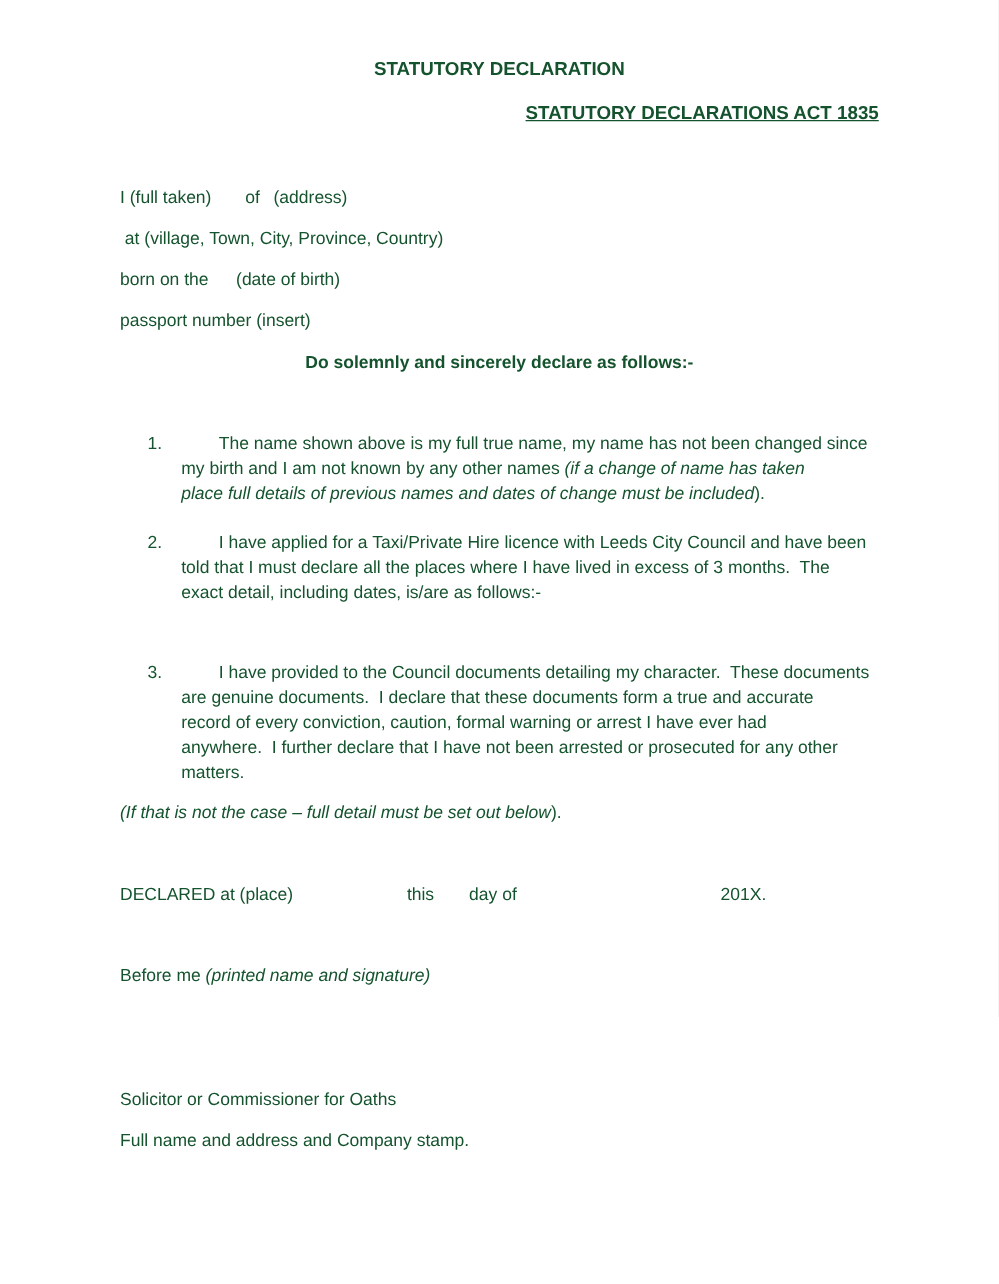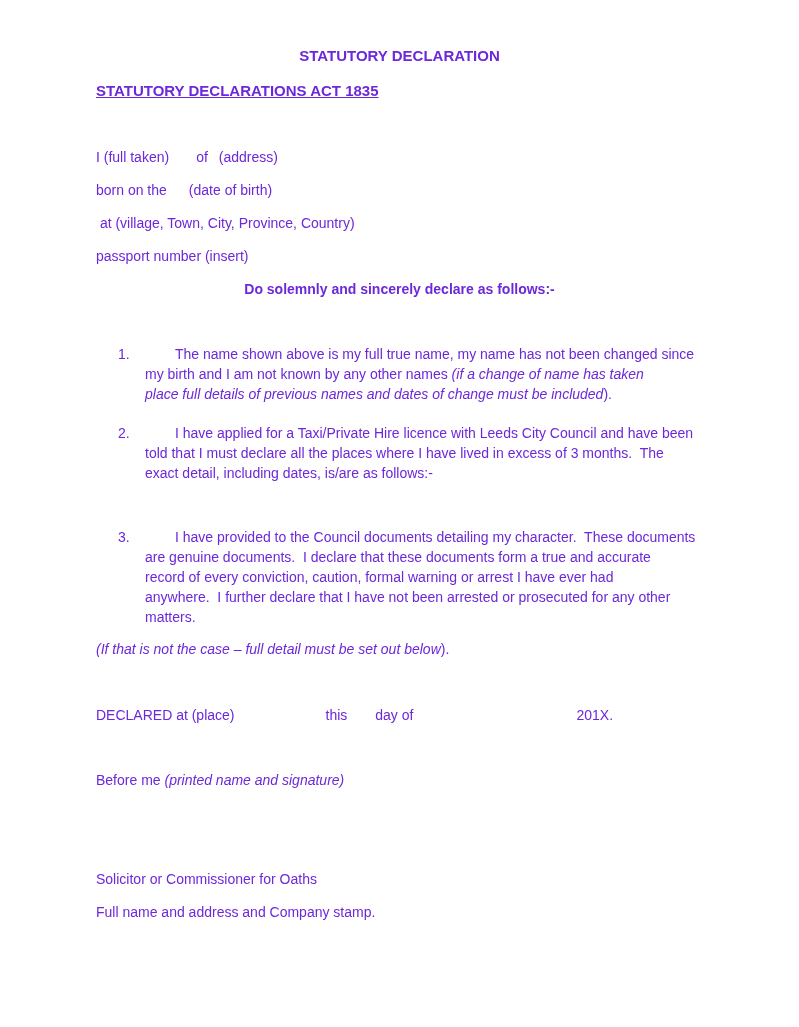--- a/index.html
+++ b/index.html
@@ -2,39 +2,39 @@
 <html><head>
 <meta charset="utf-8">
 <style>
   html, body { margin: 0; padding: 0; background: #e9e9e9; }
   .page {
     position: relative;
     width: 799px;
     height: 1027px;
     margin: 0 auto;
     background: #ffffff;
-    color: #6d28d9;
+    color: #14532d;
     font-family: "Liberation Sans", "DejaVu Sans", sans-serif;
     font-size: 14px;
     line-height: 20px;
     padding: 46px 96px 0 96px;
     box-sizing: border-box;
     overflow: hidden;
   }
   .title {
     font-size: 15px;
     font-weight: bold;
     text-align: center;
     margin: 0;
     line-height: 20px;
   }
   .subtitle {
     font-size: 15px;
     font-weight: bold;
-    text-align: left;
+    text-align: right;
     text-decoration: underline;
     margin: 15px 0 0 0;
     line-height: 20px;
   }
   p { margin: 0; }
   .pre { white-space: pre; }
   .form-line { margin-top: 13px; }
   .form-line.first { margin-top: 46px; }
   .gap-md { margin-left: 27px; }
   .gap-sm { margin-left: 11px; }
@@ -74,25 +74,25 @@
 
 <div class="page">
 
   <h1 class="title">STATUTORY DECLARATION</h1>
   <h2 class="subtitle">STATUTORY DECLARATIONS ACT 1835</h2>
 
   <p class="form-line first">
     <span>I (full taken)</span><span class="gap-md">of</span><span class="gap-sm">(address)</span>
   </p>
 
+  <p class="form-line pre"> at (village, Town, City, Province, Country)</p>
+
   <p class="form-line">
     <span>born on the</span><span class="gap-dob">(date of birth)</span>
   </p>
-
-  <p class="form-line pre"> at (village, Town, City, Province, Country)</p>
 
   <p class="form-line">passport number (insert)</p>
 
   <p class="declare-heading">Do solemnly and sincerely declare as follows:-</p>
 
   <div class="item item-1">
     <span class="num">1.</span>
     <span class="item-text"><span>The name shown above is my full true name, my name has not been changed since
 my birth and I am not known by any other names </span><span class="italic">(if a change of name has taken
 place full details of previous names and dates of change must be included</span><span>).</span></span>

